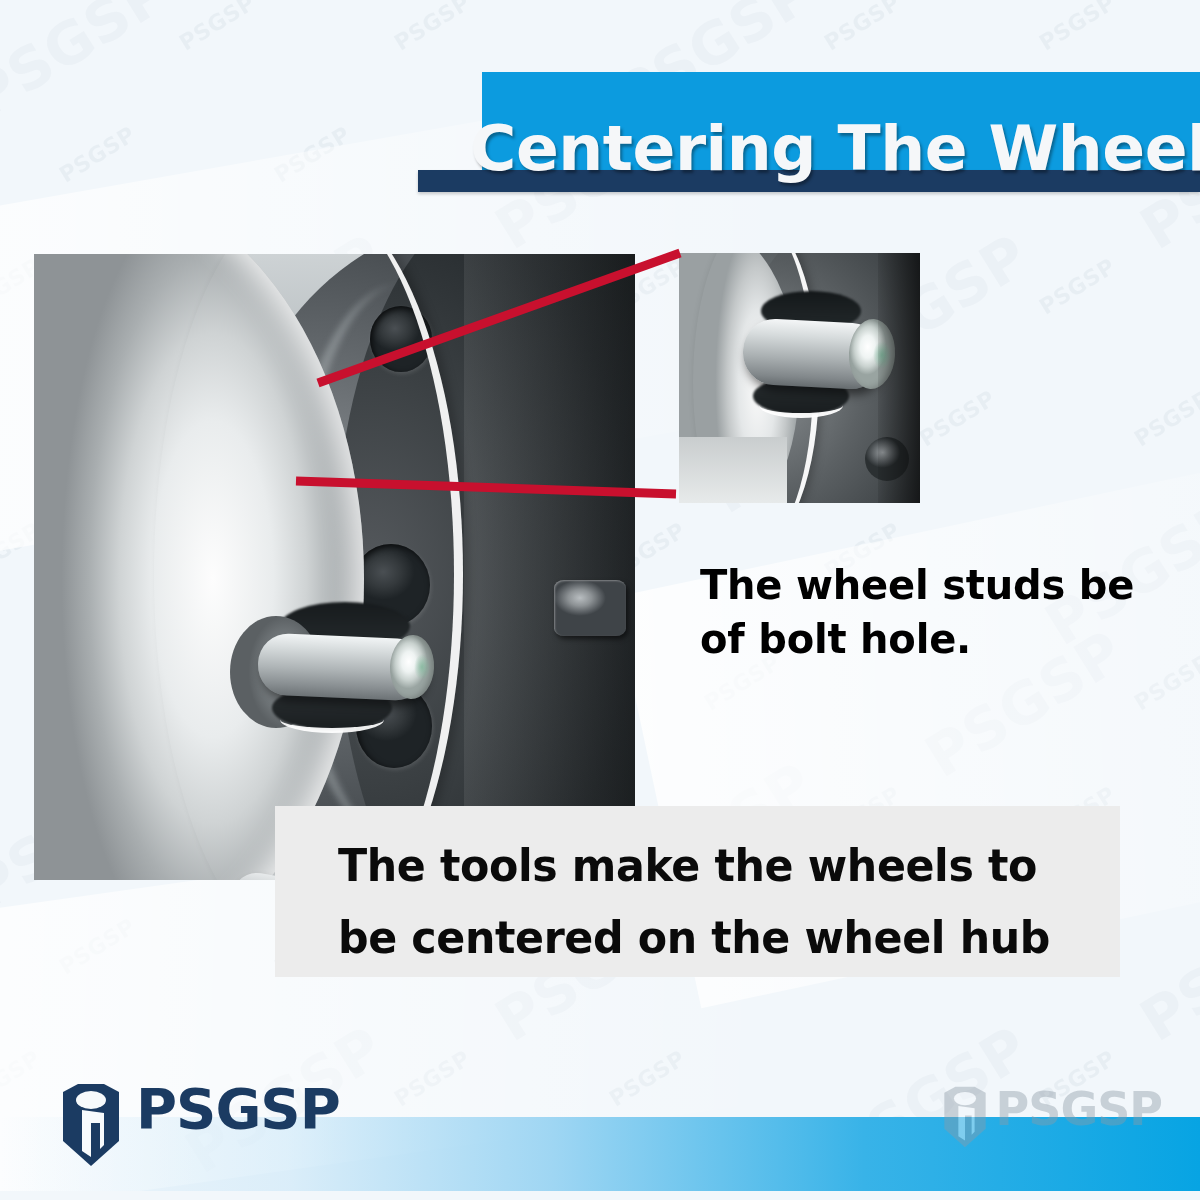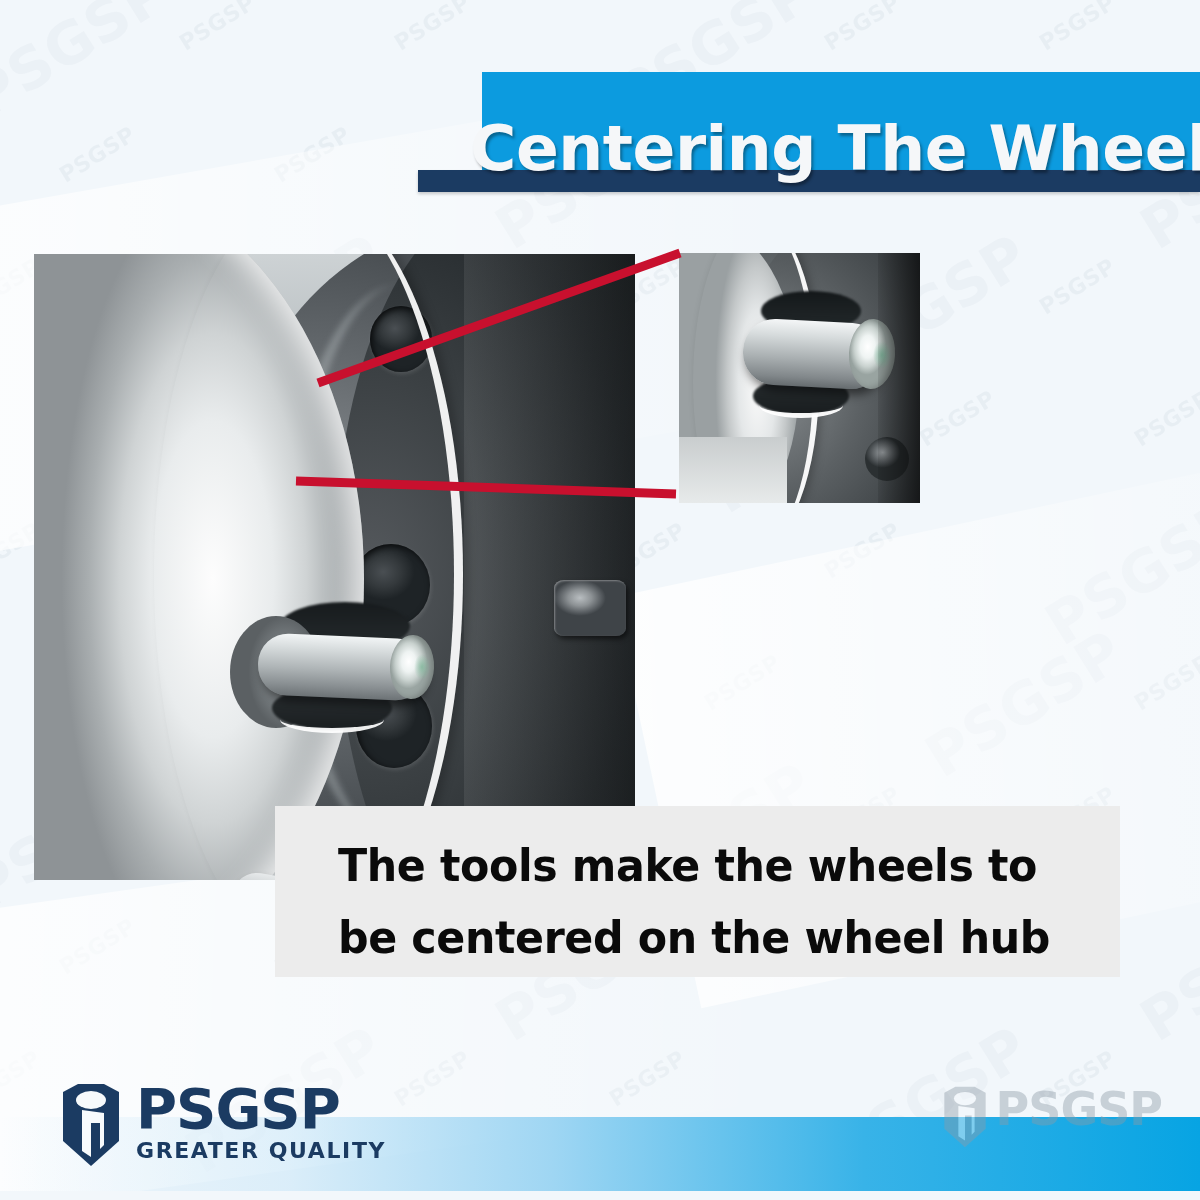--- a/index.html
+++ b/index.html
@@ -457,39 +457,40 @@
     <div id="in-dark-r"></div>
     <div id="in-base-light"></div>
   </div>
 
   <svg id="pointer-svg" viewBox="0 0 1200 1200">
     <line id="ptr-1" x1="318" y1="383" x2="680" y2="253" stroke="#c8102e" stroke-width="9"></line>
     <line id="ptr-2" x1="296" y1="481" x2="676" y2="494" stroke="#c8102e" stroke-width="9"></line>
   </svg>
 
   <div id="callout-right">
+    <div>The wheel studs be</div>
+    <div>of bolt hole.</div>
   </div>
 
   <div id="caption-panel"></div>
   <div id="caption-text">
     <div>The tools make the wheels to</div>
     <div>be centered on the wheel hub</div>
   </div>
 
   <div id="footer-bar"></div>
 
   <div id="footer-logo">
     <svg class="logo-mark" viewBox="0 0 62 84">
       <path d="M3 9 L18 1 L44 1 L59 9 L59 58 L31 83 L3 58 Z" fill="#1b3b62"></path>
       <ellipse cx="31" cy="17" rx="15" ry="9" fill="#f7fafc"></ellipse>
       <path d="M22 27 L22 68 L31 74 L31 40 L40 40 L40 66 L44 62 L44 30 Z" fill="#f7fafc"></path>
     </svg>
     <div class="logo-text-wrap">
       <div id="logo-word">PSGSP</div>
-      <div id="logo-tagline">GREATER QUALITY</div>
     </div>
   </div>
 
   <div id="footer-watermark">
     <svg class="logo-mark" viewBox="0 0 62 84">
       <path d="M3 9 L18 1 L44 1 L59 9 L59 58 L31 83 L3 58 Z" fill="#8e9ba6"></path>
       <ellipse cx="31" cy="17" rx="15" ry="9" fill="#f4f8fb"></ellipse>
       <path d="M22 27 L22 68 L31 74 L31 40 L40 40 L40 66 L44 62 L44 30 Z" fill="#f4f8fb"></path>
     </svg>
     <div id="fw-word">PSGSP</div>

